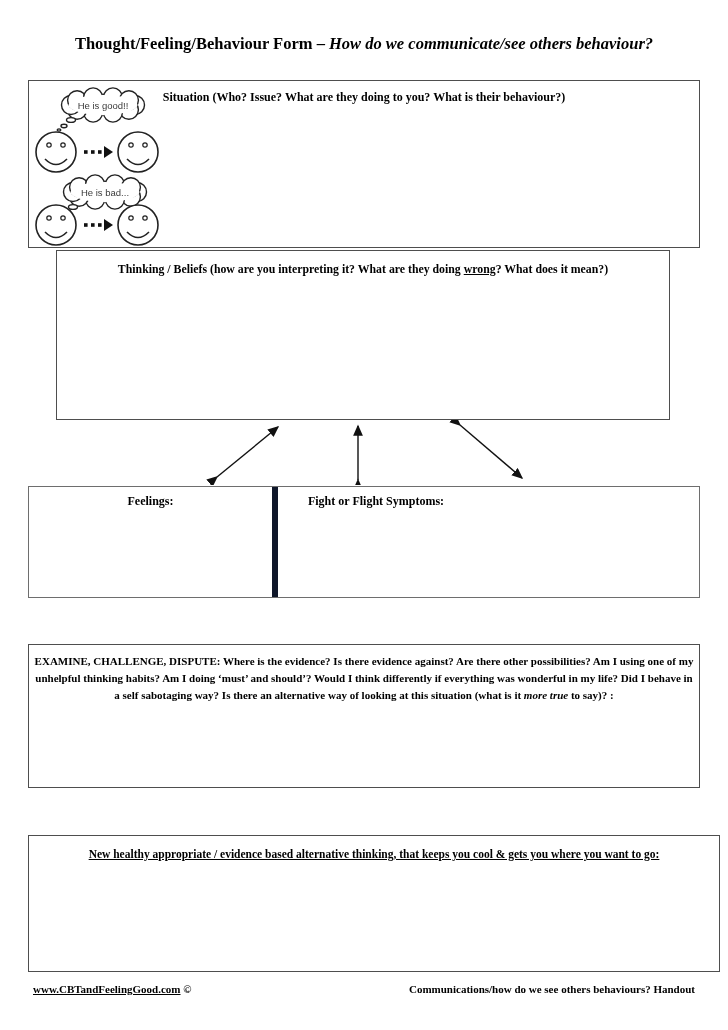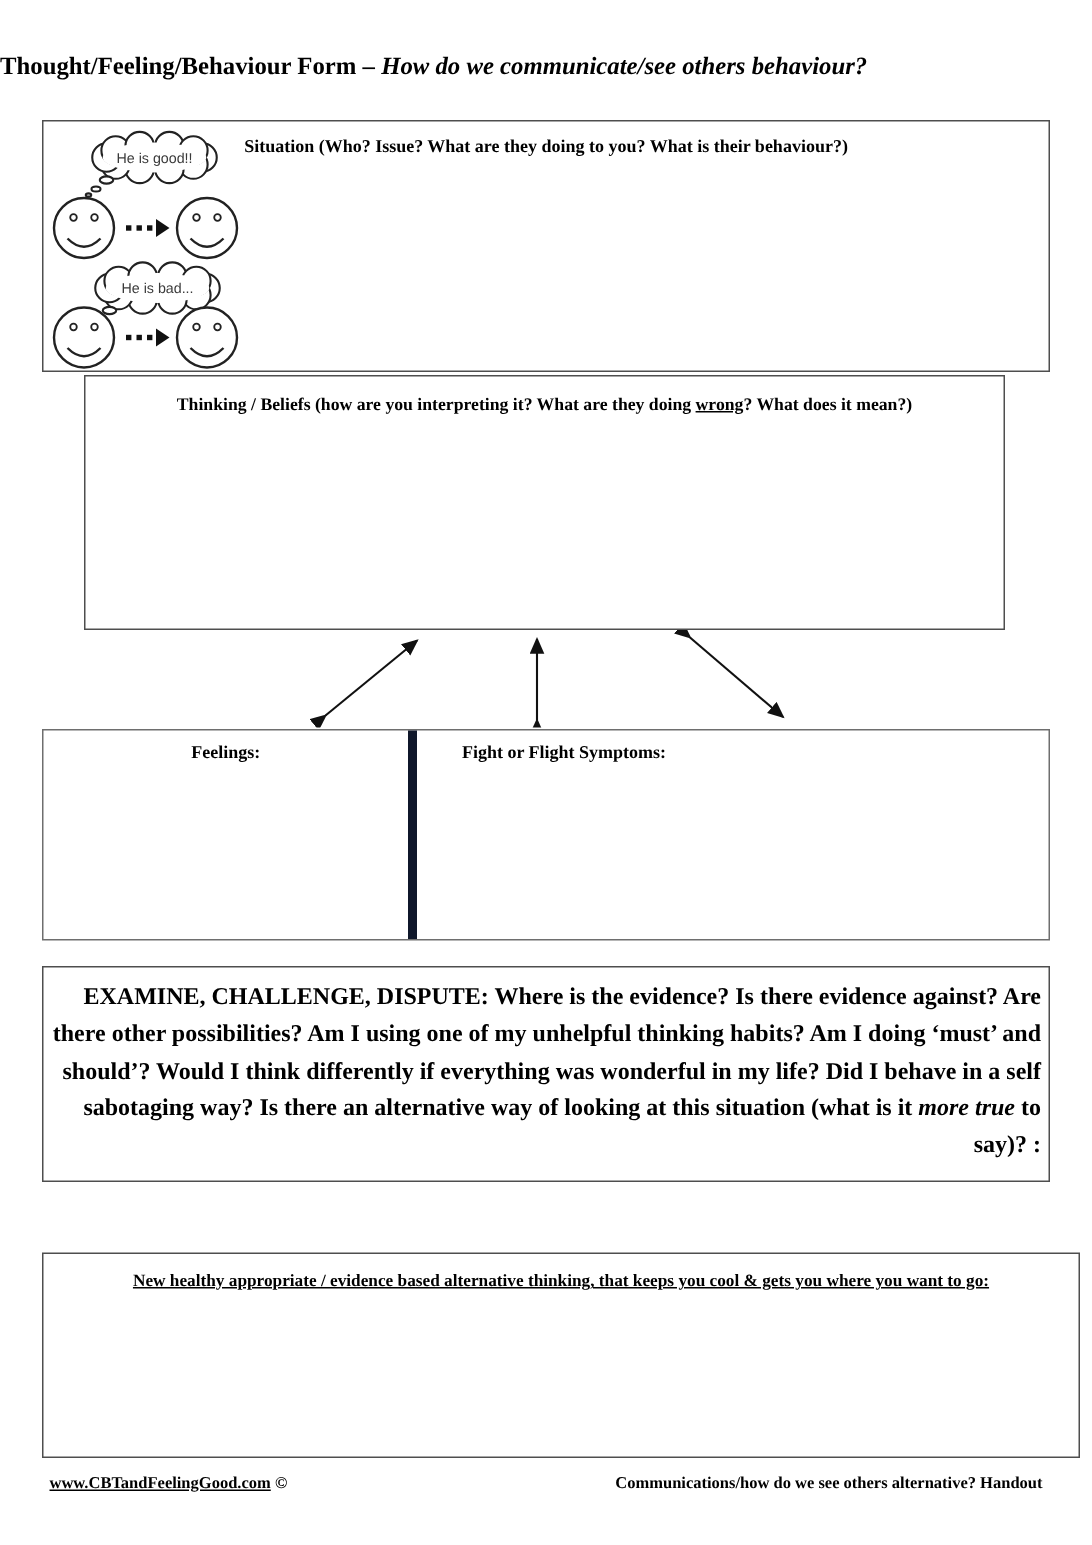--- a/index.html
+++ b/index.html
@@ -1,21 +1,21 @@
 <!DOCTYPE html>
 <html><head>
 <meta charset="utf-8">
 <style>
   html,body{margin:0;padding:0;background:#ffffff;}
   .page{
     position:relative;width:728px;height:1030px;background:#ffffff;
     font-family:"Liberation Serif",serif;color:#000;overflow:hidden;
   }
   .title{
-    position:absolute;top:34px;left:0;width:728px;text-align:left;
+    position:absolute;top:34px;left:0;width:728px;text-align:center;
     font-size:16.5px;font-weight:bold;
   }
   .title .italic{font-style:italic;}
   .box{
     position:absolute;border:1px solid #4e4e4e;background:#fff;box-sizing:border-box;
   }
   .box-label{
     font-weight:bold;text-align:center;font-size:12px;line-height:1.25;
   }
   .u{text-decoration:underline;}
@@ -24,31 +24,31 @@
   .situation{left:28px;top:80px;width:672px;height:168px;}
   .situation .box-label{margin-top:9px;padding:0 20px;}
   .cartoon{position:absolute;left:2px;top:3px;}
   
   .thinking{left:56px;top:250px;width:614px;height:170px;}
   .thinking .box-label{margin-top:11px;padding:0 24px;font-size:11.8px;}
   
   .arrows{position:absolute;left:28px;top:420px;width:672px;height:65px;}
   
   .row-boxes{
-    position:absolute;left:28px;top:486px;width:672px;height:141px;
+    position:absolute;left:28px;top:486px;width:672px;height:112px;
     border:1px solid #6e6e6e;box-sizing:border-box;display:flex;background:#fff;
   }
   .cell{box-sizing:border-box;height:100%;}
   .cell + .cell{border-left:6px solid #0f172a;}
   .cell .box-label{margin-top:7px;}
   .c1{width:243px;} .c2{width:202px;} .c3{flex:1;}
   
   .examine{left:28px;top:644px;width:672px;height:144px;}
   .examine .text{
-    font-weight:bold;text-align:right;font-size:16px;line-height:1.55;
+    font-weight:bold;text-align:center;font-size:11px;line-height:1.55;
     padding:8px 5px 0 5px;
     font-family:Liberation Serif, serif;
   }
   
   .alt{left:28px;top:835px;width:692px;height:137px;text-decoration:underline;}
   .alt .box-label{margin-top:11px;padding:0 50px;font-size:11.5px;}
   
   .footer{
     position:absolute;left:33px;right:33px;top:983px;
     display:flex;justify-content:space-between;align-items:flex-start;
@@ -186,16 +186,16 @@
 
   <div class="box alt">
     <div class="box-label">New healthy appropriate / evidence based alternative thinking, that keeps you cool &amp; gets you where you want to go:</div>
   </div>
 
   <div class="footer">
     <span>
       <span class="link">www.CBTandFeelingGood.com</span>
       <span>©</span>
     </span>
-    <span>Communications/how do we see others alternative? Handout</span>
+    <span>Communications/how do we see others behaviours? Handout</span>
   </div>
 
 </div>
 
 </body></html>

